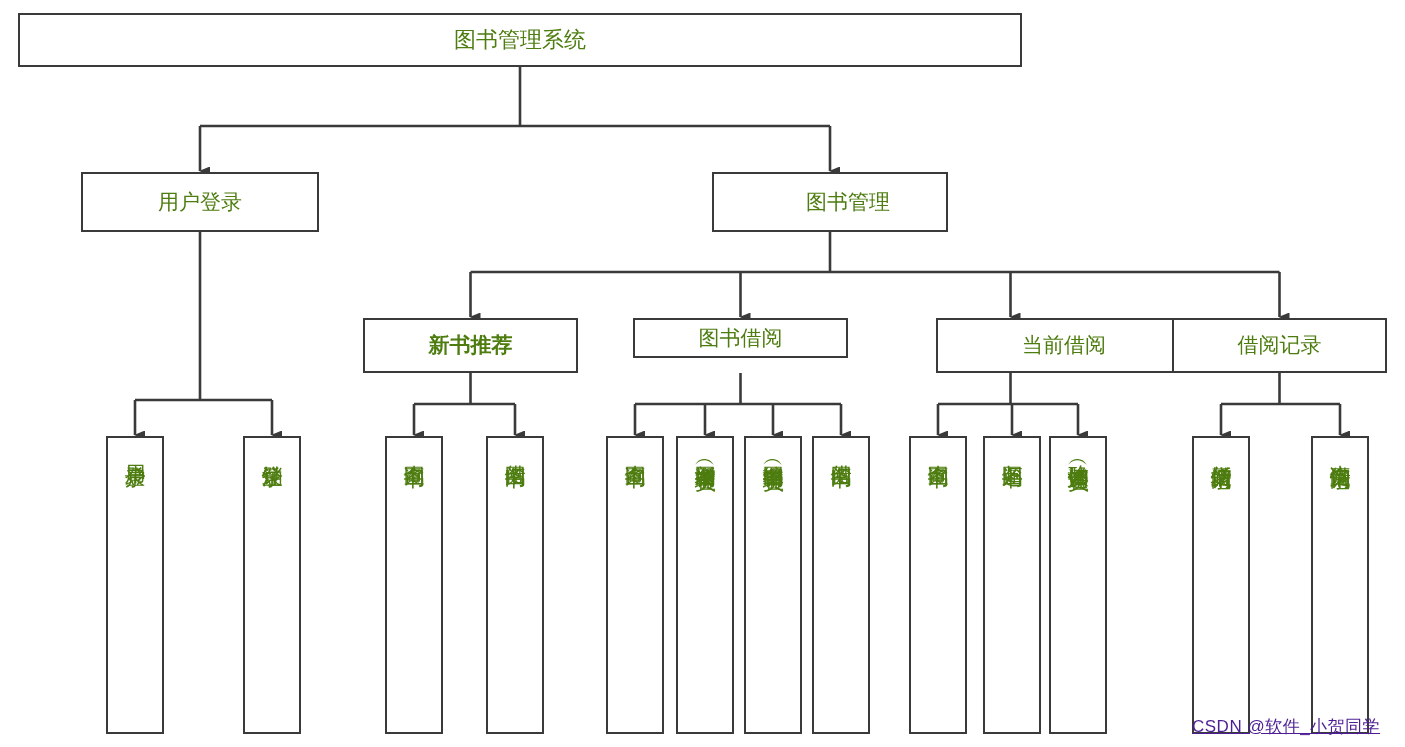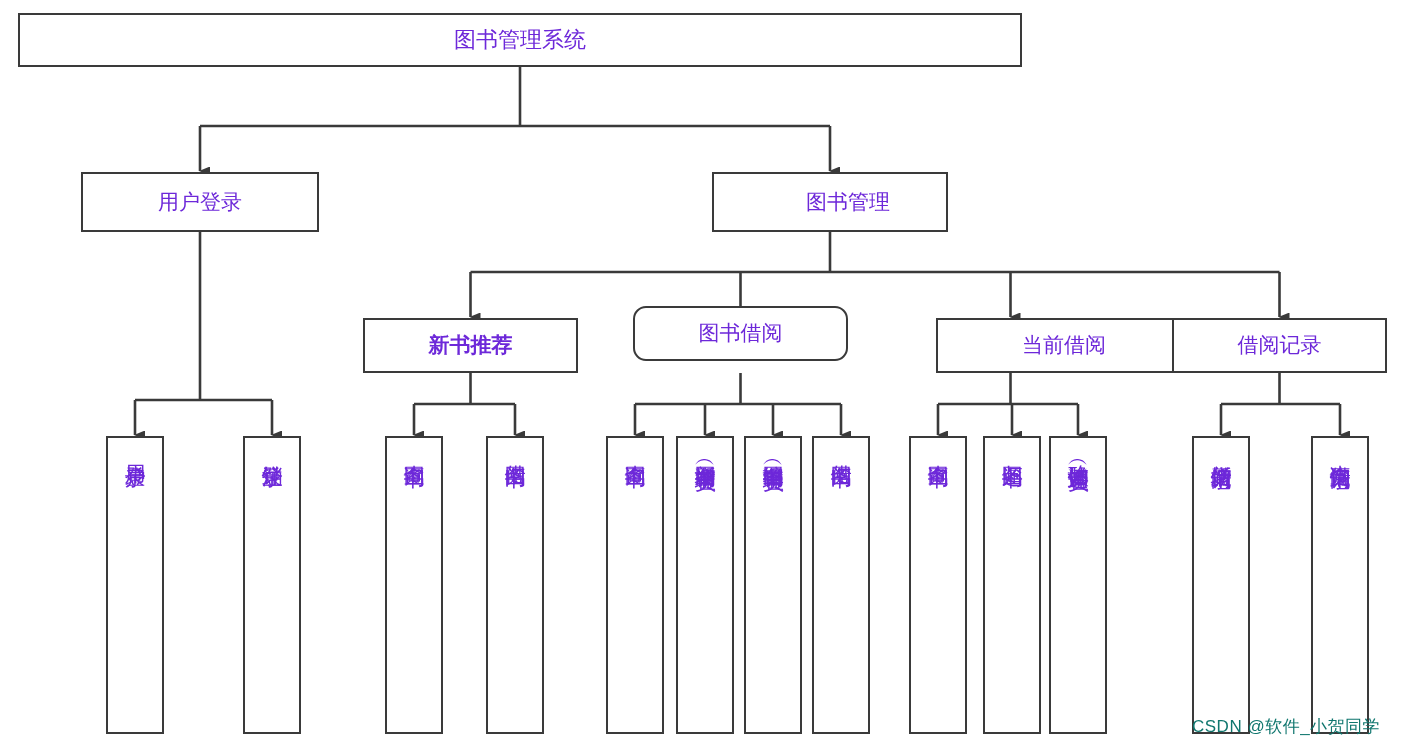--- a/index.html
+++ b/index.html
@@ -31,44 +31,45 @@
     background: #ffffff;
     border: 2px solid #3a3a3a;
     display: flex;
     align-items: center;
     justify-content: center;
     color: #2b2b2b;
   }
   .node-label {
     display: block;
     line-height: 1.26;
-    color: #6d28d9;
+    color: #4d7c0f;
     white-space: nowrap;
   }
   .node.horizontal .node-label {
     writing-mode: horizontal-tb;
     font-size: 21px;
   }
   .node.vertical {
     align-items: flex-start;
     padding-top: 10px;
   }
   .node.vertical .node-label {
     writing-mode: vertical-rl;
     text-orientation: upright;
     font-size: 21px;
     letter-spacing: 1px;
   }
   .node.root .node-label { font-size: 22px; }
   .watermark {
     position: absolute;
-    color: #0f766e;
+    color: #4c1d95;
     font-size: 17px;
     white-space: nowrap;
     letter-spacing: 0.5px;
+    text-decoration: underline;
   }
 </style>
 </head>
 <body>
 
 <div id="diagram-root">
 
   <svg id="edges" viewBox="0 0 1405 747">
     <defs>
       <marker id="arrowhead" markerWidth="9" markerHeight="11" refX="4.5" refY="10" orient="auto" markerUnits="userSpaceOnUse">
@@ -121,21 +122,21 @@
   </div>
 
   <div class="node horizontal" style="left:712px; top:172px; width:236px; height:60px;padding-left:36px;">
     <span class="node-label">图书管理</span>
   </div>
 
   <div class="node horizontal" style="left:363px; top:318px; width:215px; height:55px;font-weight:bold;">
     <span class="node-label">新书推荐</span>
   </div>
 
-  <div class="node horizontal" style="left:633px; top:306px; width:215px; height:55px;border-radius:13px;">
+  <div class="node horizontal" style="left:633px; top:318px; width:215px; height:40px;">
     <span class="node-label">图书借阅</span>
   </div>
 
   <div class="node horizontal" style="left:936px; top:318px; width:256px; height:55px;">
     <span class="node-label">当前借阅</span>
   </div>
 
   <div class="node horizontal" style="left:1172px; top:318px; width:215px; height:55px;">
     <span class="node-label">借阅记录</span>
   </div>

